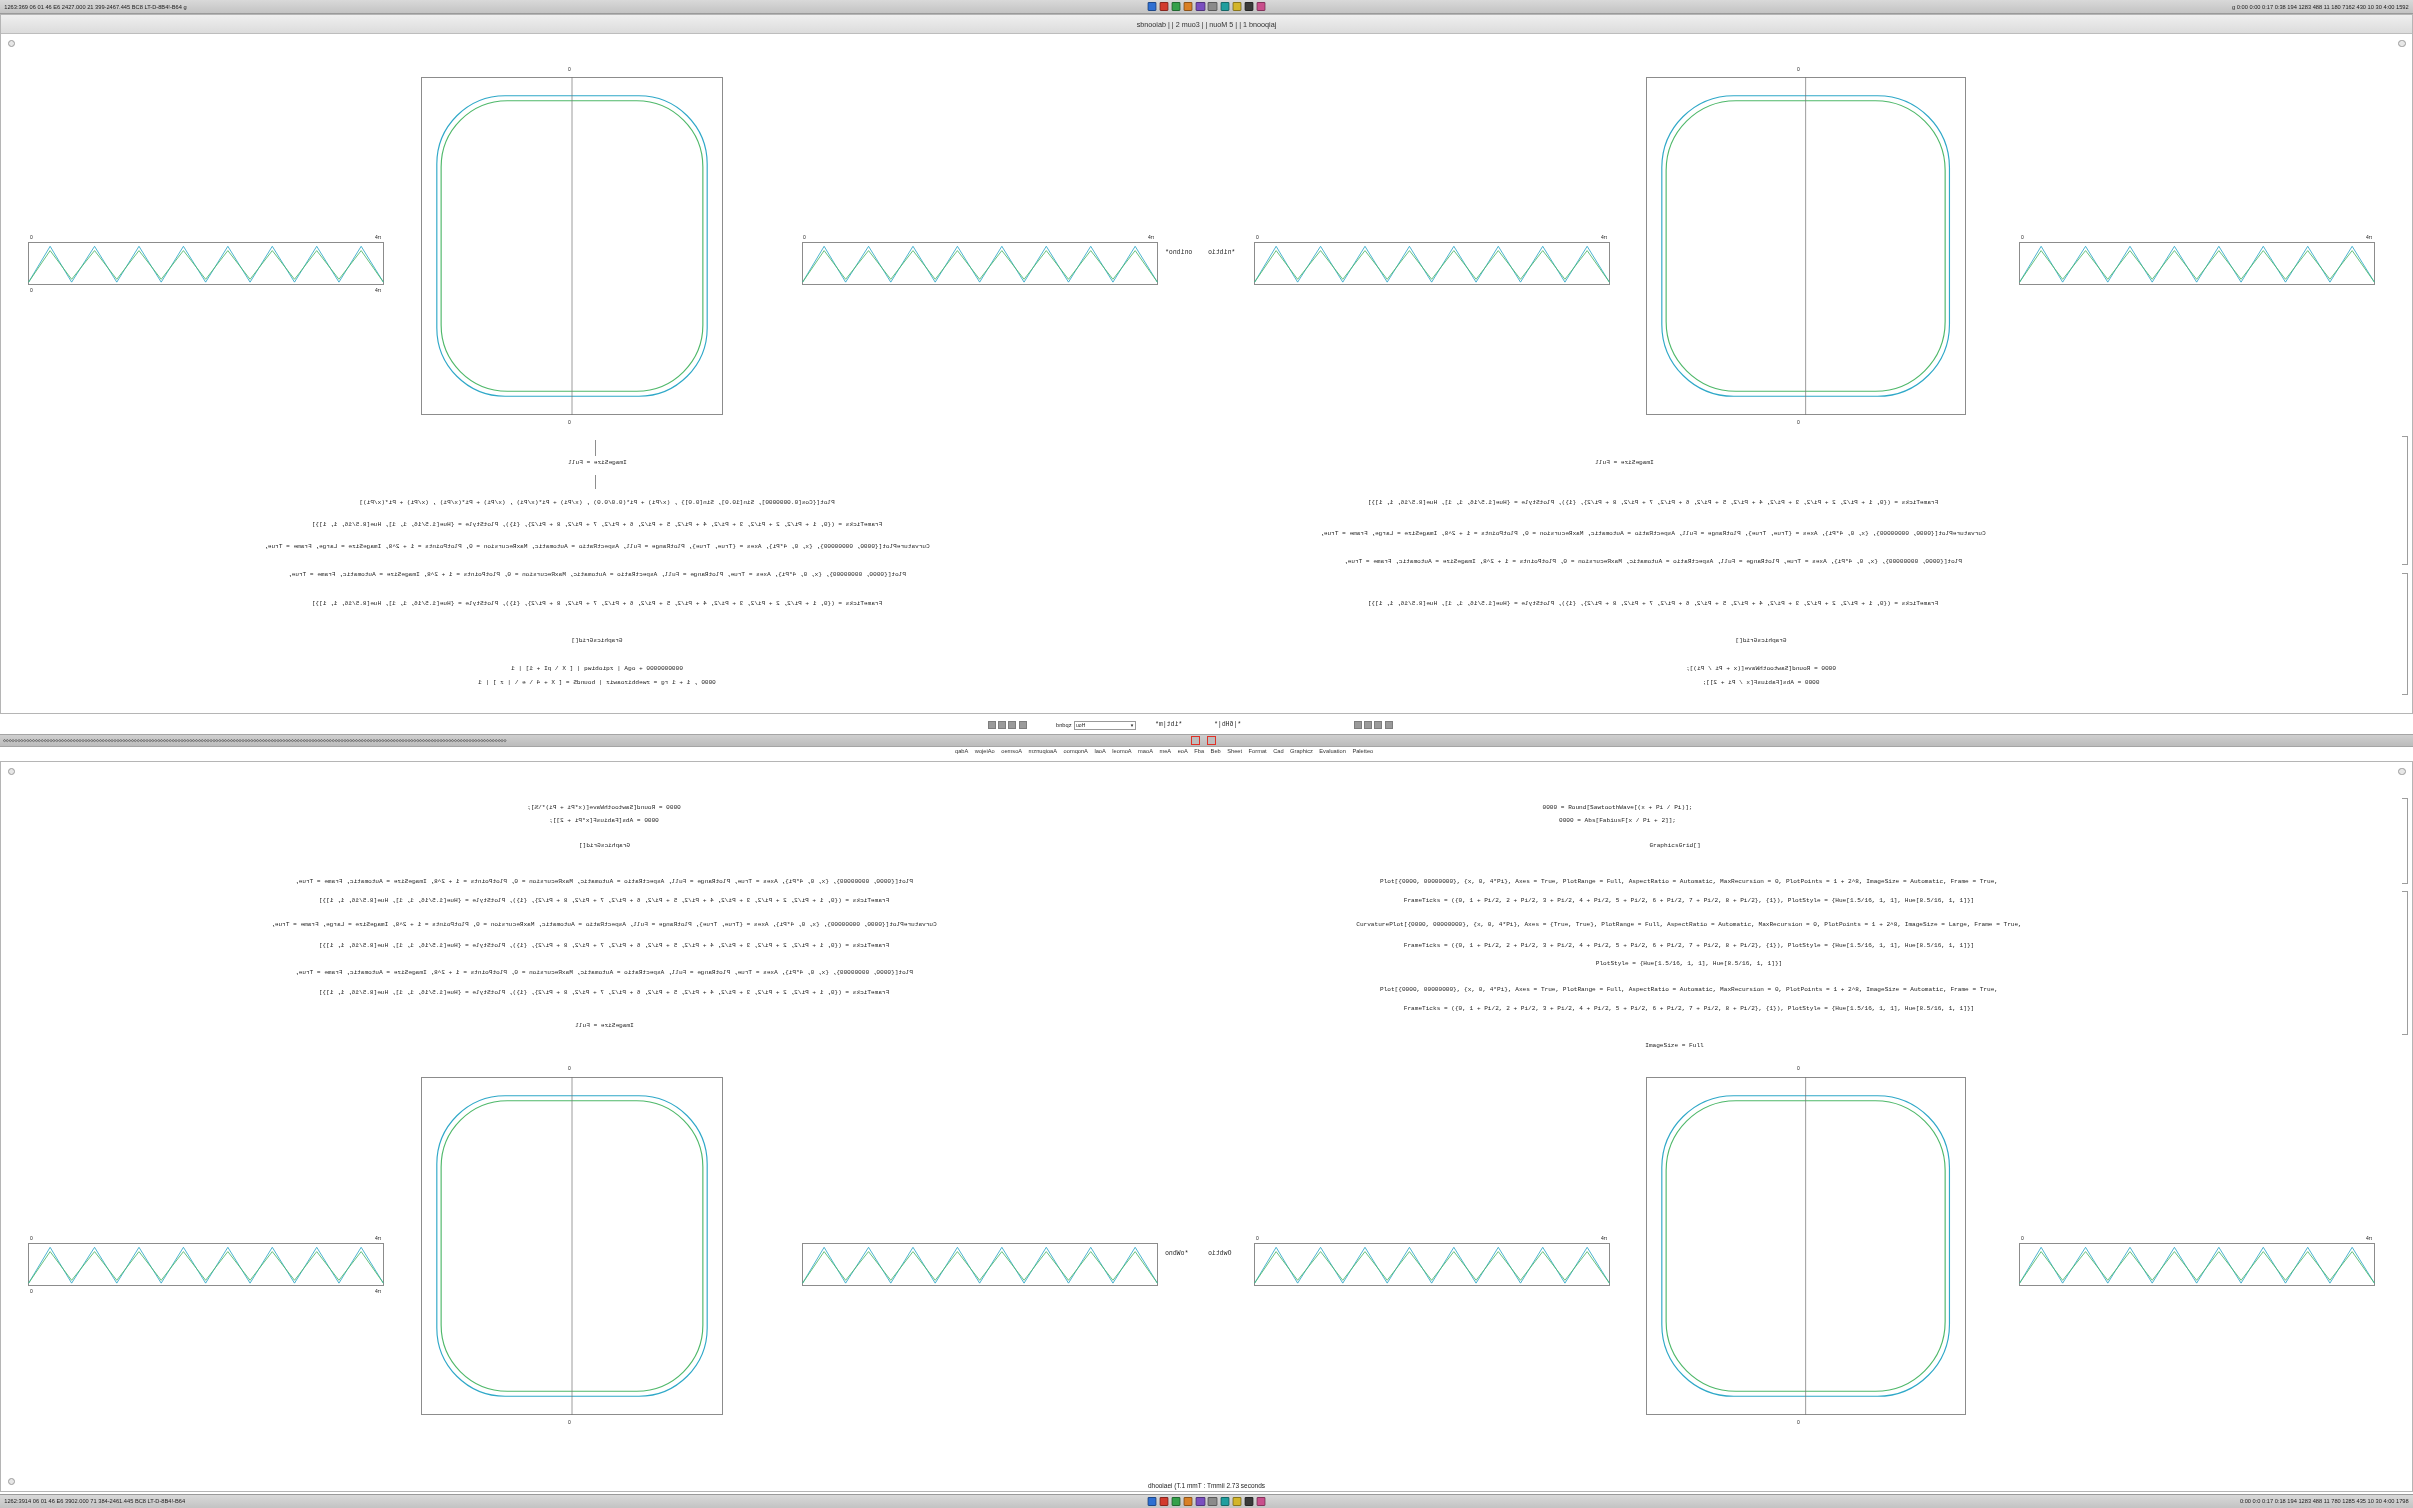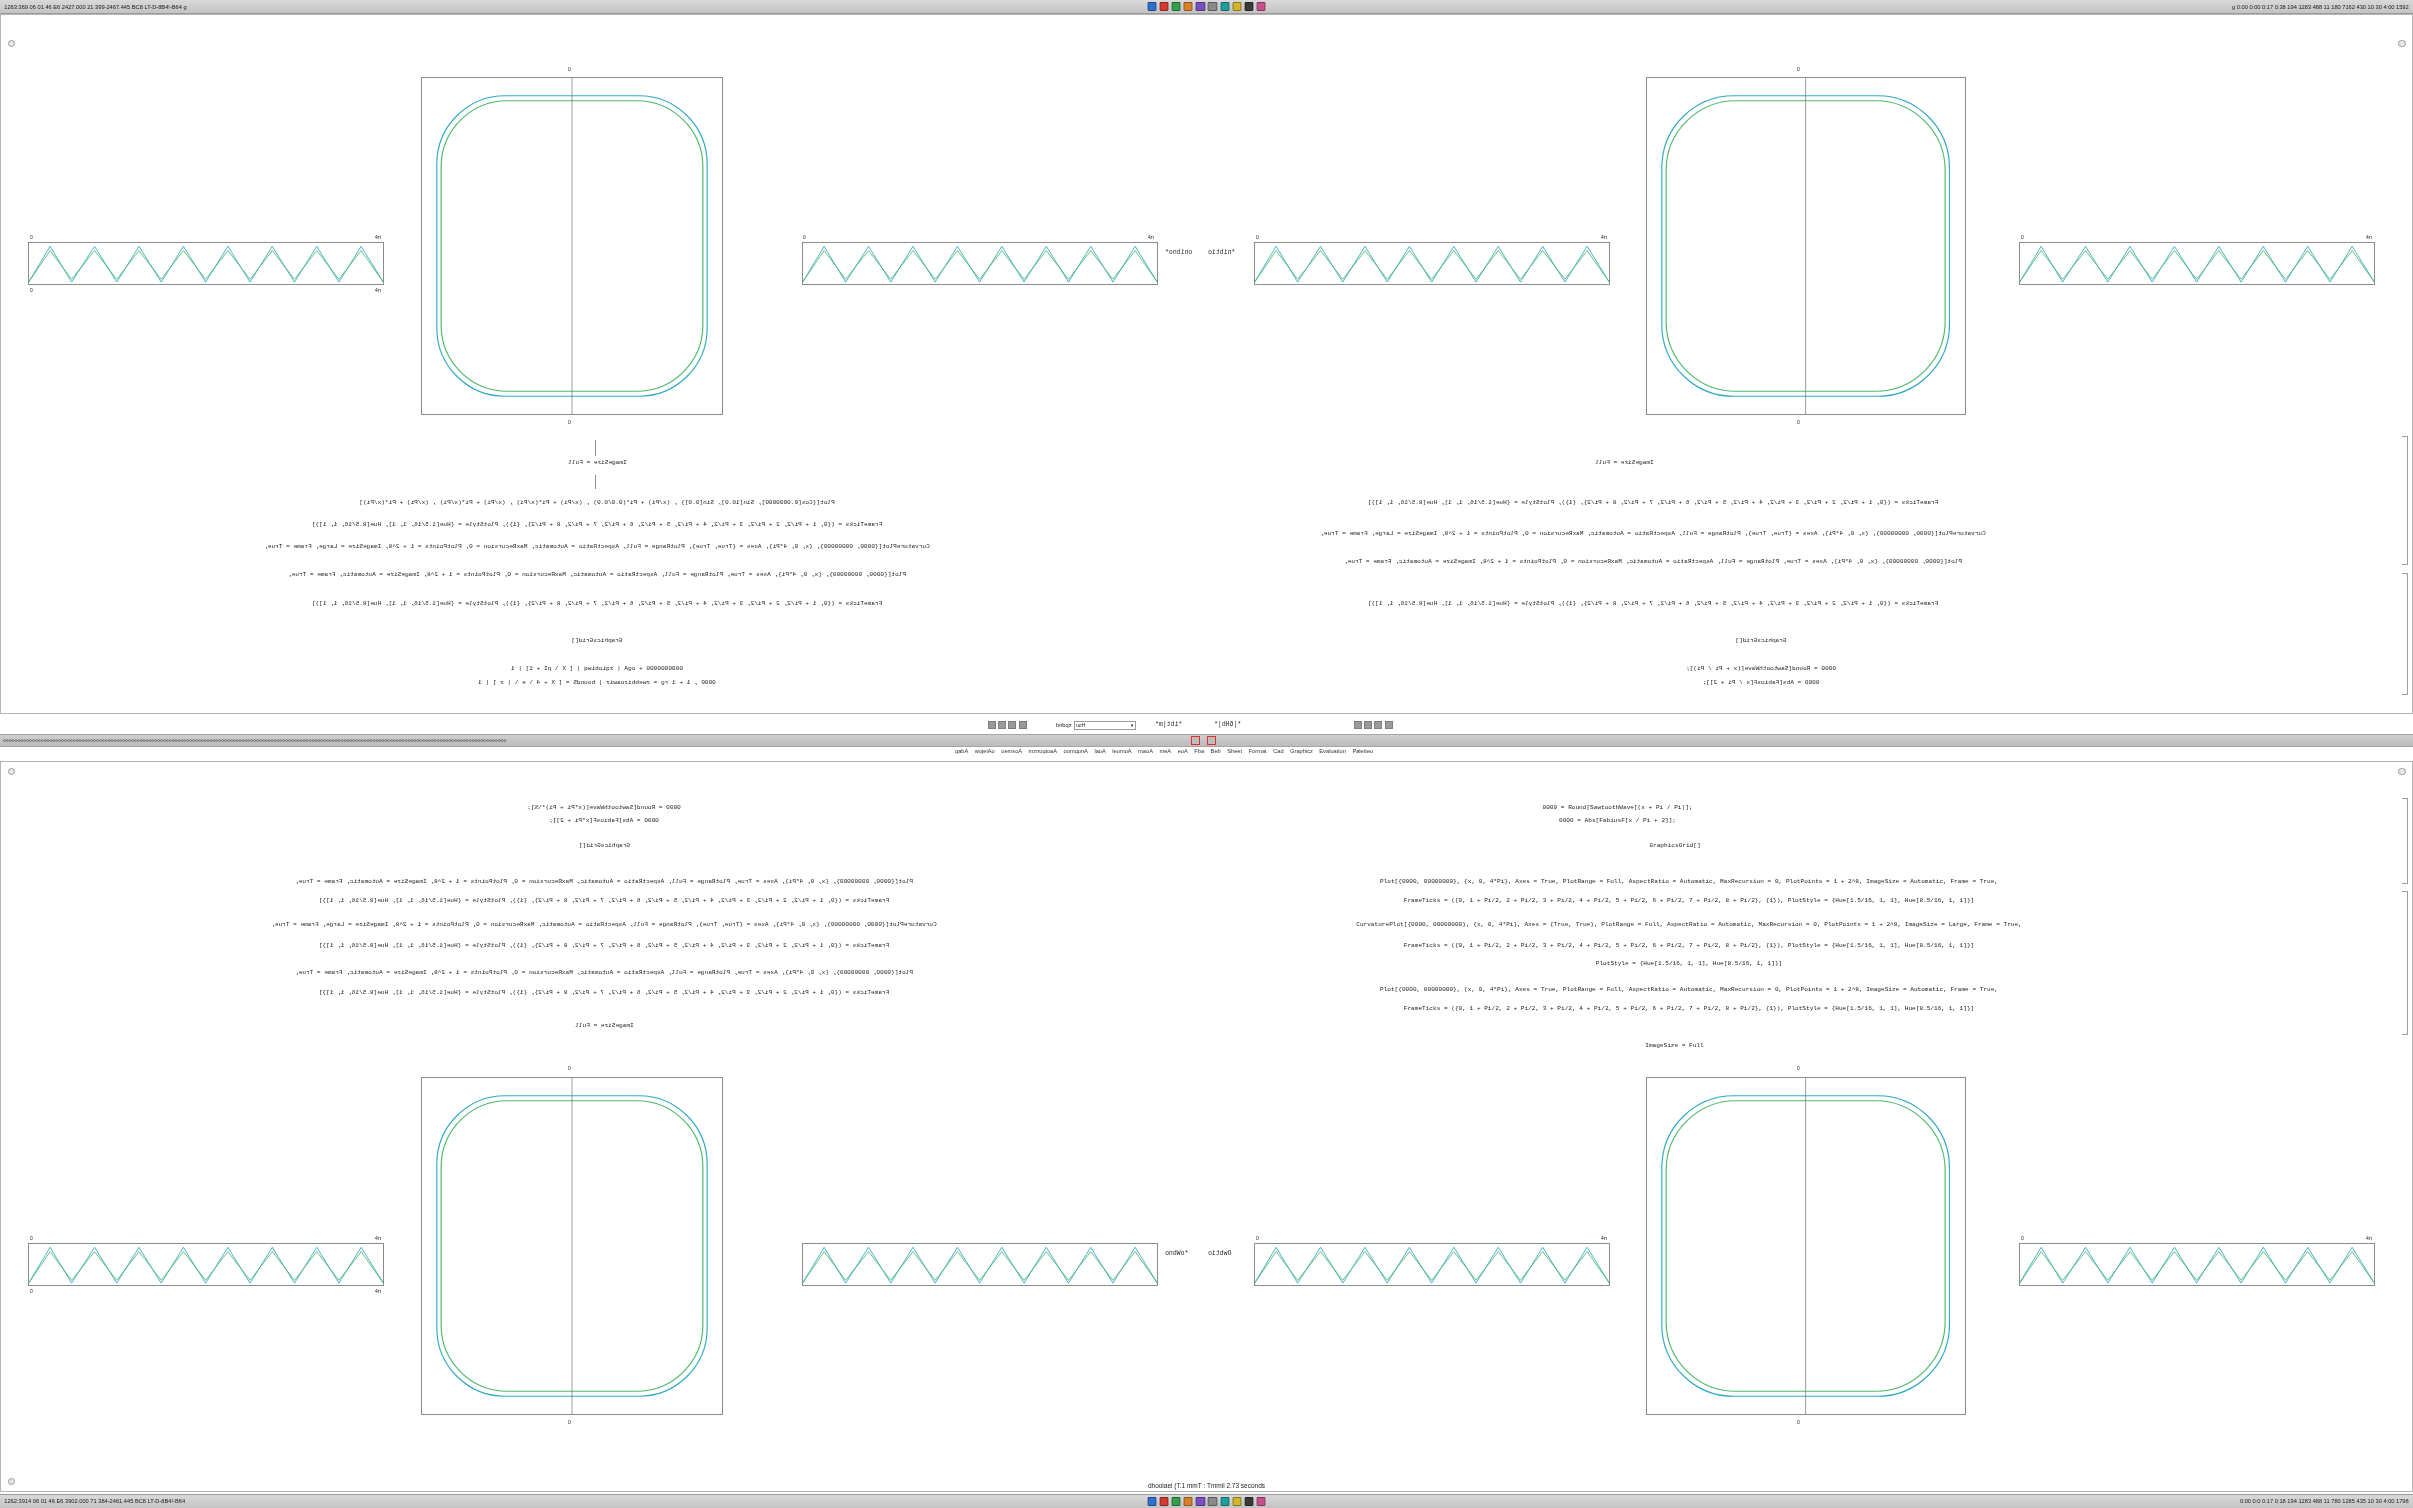--- a/index.html
+++ b/index.html
@@ -147,20 +147,23 @@
     <span class="trayicon ti-yellow"></span>
     <span class="trayicon ti-dark"></span>
     <span class="trayicon ti-pink"></span>
   </div>
   <div class="bar-right">
     <span class="tiny">g   0:00 0:00 0:17 0:38  194 1283 488  11   180 7162 430  10   30  4:00 1592</span>
   </div>
 </div>
 
 <div class="nbwin" id="win-top">
+  <div class="nbtitle">
+    <span>sbnooiab | | 2 muo3 | | nuoM  5 | | 1 bnooqiaj</span>
+  </div>
   <div class="win-dot left" style="top:24.4px"></div>
   <div class="win-dot right" style="top:24.4px"></div>
 
   <div class="nbcanvas">
 
     <div class="plotbox" id="saw1" style="left:27px; top:208px; width:356px; height:43px;">
       <div class="plotframe"></div>
       <svg width="356" height="43" style="position:absolute;left:0;top:0;" viewBox="0 0 495 60">
         <polyline fill="none" stroke="#2fa8c8" stroke-width="1.2" points="0,56 30,6 60,56 92,6 123,56 154,6 185,56 216,6 247,56 278,6 309,56 340,6 371,56 402,6 433,56 464,6 495,56"></polyline>
         <polyline fill="none" stroke="#4fb86a" stroke-width="1.2" points="0,56 30,12 60,52 92,12 123,52 154,12 185,52 216,12 247,52 278,12 309,52 340,12 371,52 402,12 433,52 464,12 495,56"></polyline>

